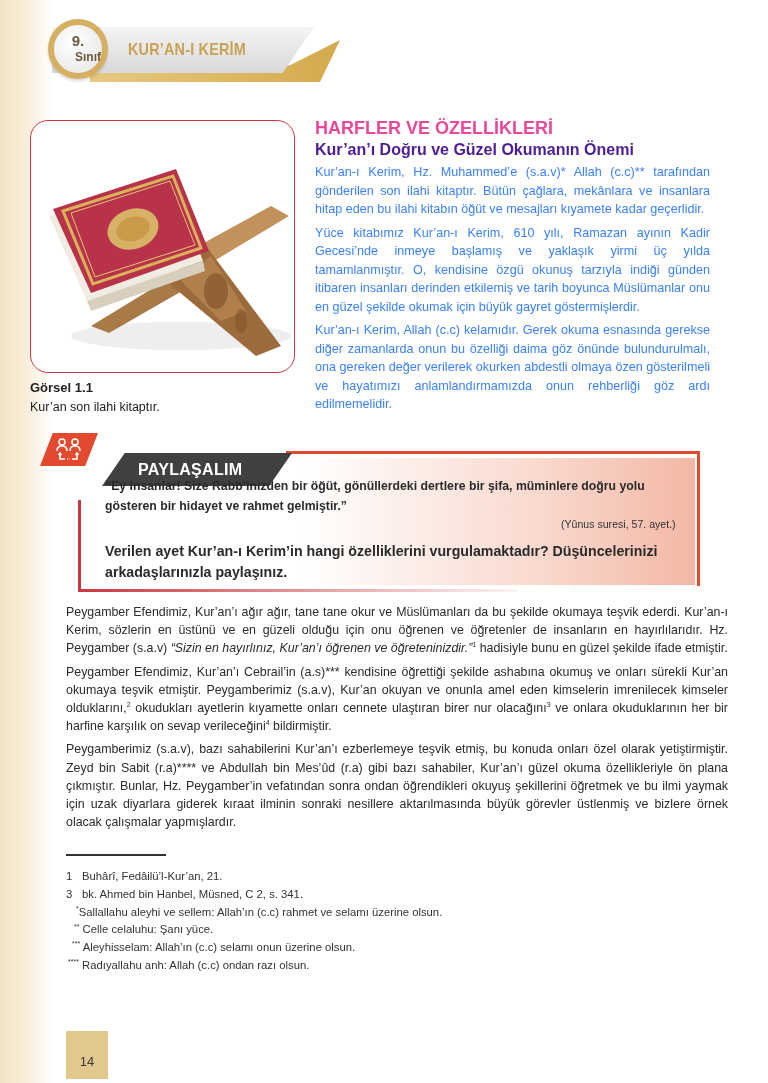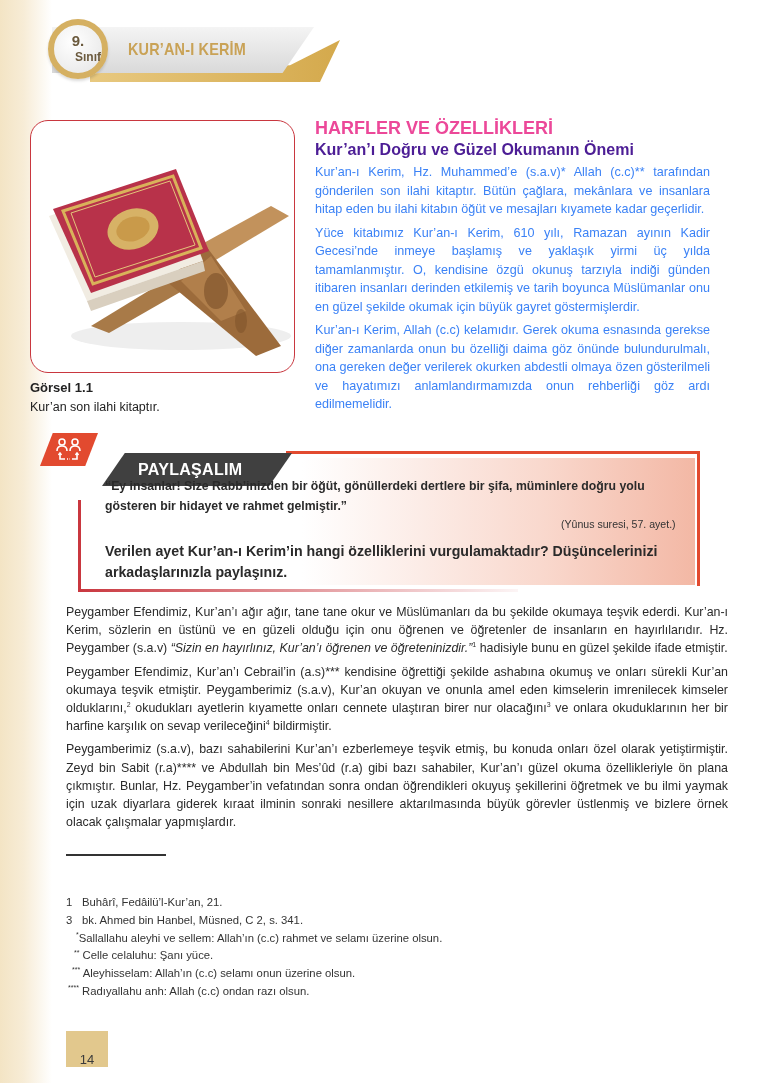--- a/index.html
+++ b/index.html
@@ -50,27 +50,27 @@
     background: linear-gradient(to right, #ffffff 0%, #ffffff 35%, #f9d8cd 75%, #f3b8a5 100%); }
   .quote { position: absolute; left: 105px; top: 476px; width: 590px; font-family: "Liberation Sans", sans-serif; font-weight: bold; font-size: 13.2px; line-height: 20px; color: #2a2a2a; transform: scaleX(0.93); transform-origin: left; white-space: nowrap; }
   .quote-source { position: absolute; right: 92px; top: 518px; font-size: 11.5px; color: #333; transform: scaleX(0.92); transform-origin: right; }
   .question { position: absolute; left: 105px; top: 541px; width: 590px; font-weight: bold; font-size: 14.2px; line-height: 21px; color: #2a2a2a; }
 
   
   .body-text { position: absolute; left: 66px; top: 603px; width: 662px; font-size: 12.4px; line-height: 18.2px; color: #2b2b2b; text-align: justify; }
   .body-text p { margin-bottom: 5px; }
   sup { font-size: 7px; vertical-align: super; line-height: 0; }
   .fn-rule { position: absolute; left: 66px; top: 854px; width: 100px; height: 1.5px; background: #333; }
-  .footnotes { position: absolute; left: 66px; top: 894px; font-size: 11.3px; line-height: 17.8px; color: #333; }
+  .footnotes { position: absolute; left: 66px; top: 868px; font-size: 11.3px; line-height: 17.8px; color: #333; }
   .fn-row { white-space: nowrap; }
   .fn-num { display: inline-block; width: 16px; }
   .fn-star { display: inline-block; font-size: 7px; vertical-align: super; line-height: 0; }
 
-  .page-box { position: absolute; left: 66px; top: 1031px; width: 42px; height: 36px; background: #e2c88d;
-    display: flex; align-items: flex-end; justify-content: center; padding-top: 13px; }
+  .page-box { position: absolute; left: 66px; top: 1031px; width: 42px; height: 48px; background: #e2c88d;
+    display: flex; align-items: center; justify-content: center; padding-top: 13px; }
   .page-num { font-size: 13px; color: #3b3b3b; }
 </style>
 </head>
 <body>
 
 <div class="side-strip"></div>
 
 <div>
   <div class="header-gold"></div>
   <div class="header-band"></div>

